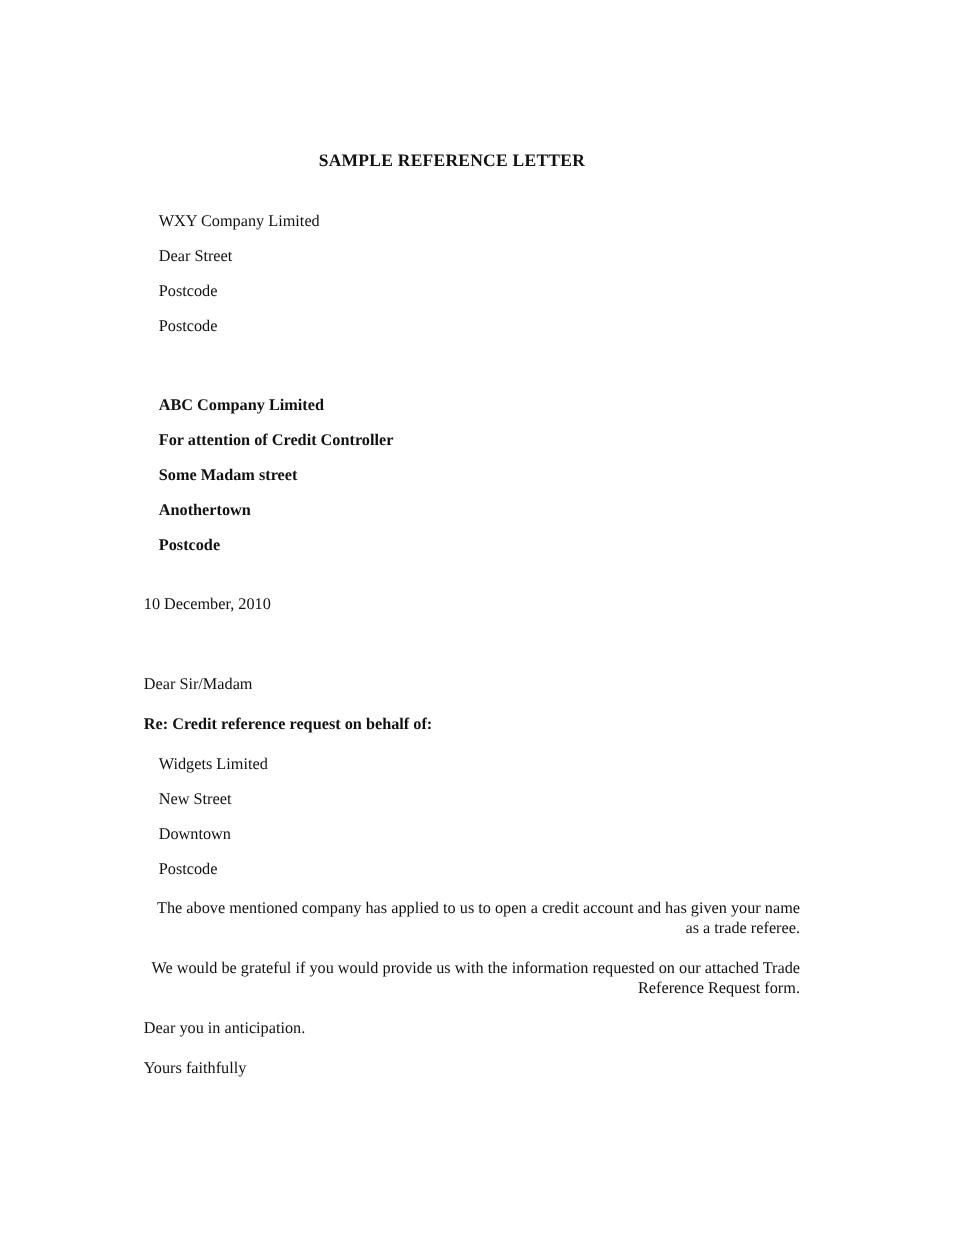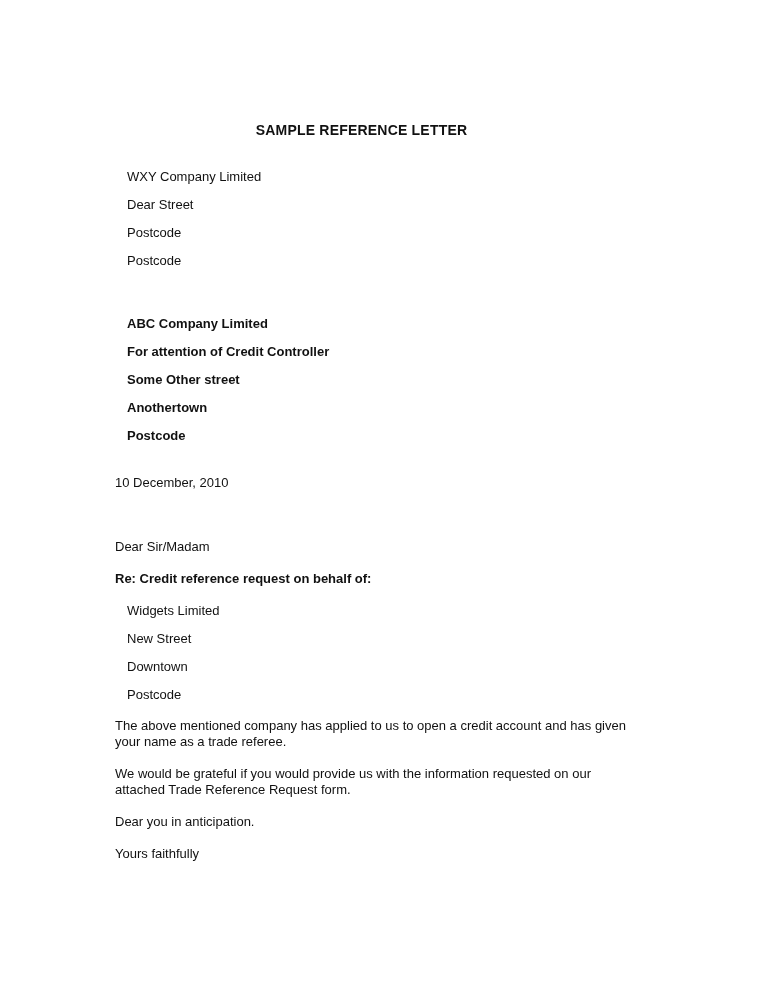--- a/index.html
+++ b/index.html
@@ -6,21 +6,21 @@
     margin: 0;
     padding: 0;
     background: #ffffff;
   }
   .page {
     position: relative;
     width: 736px;
     height: 994px;
     background: #ffffff;
     color: #111111;
-    font-family: Liberation Sans, sans-serif;
+    font-family: Liberation Serif, serif;
     font-size: 13px;
     line-height: 16px;
     box-sizing: border-box;
     padding: 122px 128px 0 115px;
     overflow: hidden;
   }
   .content {
     width: 525px;
   }
   .doc-title {
@@ -36,42 +36,42 @@
   }
   .block div {
     margin: 12px;
   }
   .sender-block    { margin-bottom: 47px; }
   .recipient-block { margin-bottom: 31px; font-weight: bold; }
   .date-line       { margin-bottom: 48px; }
   .salutation-line { margin-bottom: 16px; }
   .subject-line    { margin-bottom: 16px; font-weight: bold; }
   .subject-address { margin-bottom: 15px; }
-  .paragraph       { margin: 0 0 16px 0; }
+  .paragraph       { margin: 0 0 16px 0; text-align: right; }
   .closing-line    { margin: 0 0 16px 0; }
 </style>
 </head>
 <body>
 
 <div class="page">
   <h1 class="doc-title">SAMPLE REFERENCE LETTER</h1>
 
   <div class="content">
 
     <div class="block sender-block">
       <div>WXY Company Limited</div>
       <div>Dear Street</div>
       <div>Postcode</div>
       <div>Postcode</div>
     </div>
 
     <div class="block recipient-block">
       <div>ABC Company Limited</div>
       <div>For attention of Credit Controller</div>
-      <div>Some Other street</div>
+      <div>Some Madam street</div>
       <div>Anothertown</div>
       <div>Postcode</div>
     </div>
 
     <div class="block date-line">10 December, 2010</div>
 
     <div class="block salutation-line">Dear Sir/Madam</div>
 
     <div class="block subject-line">Re: Credit reference request on behalf of:</div>
 

